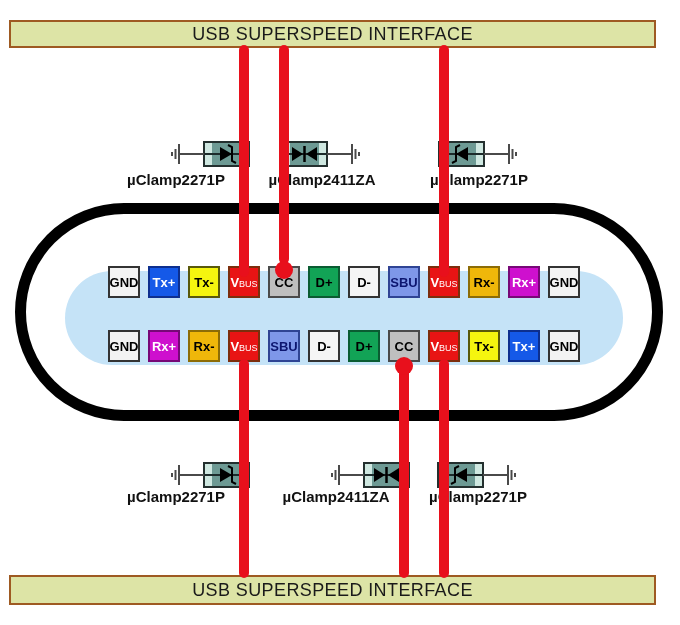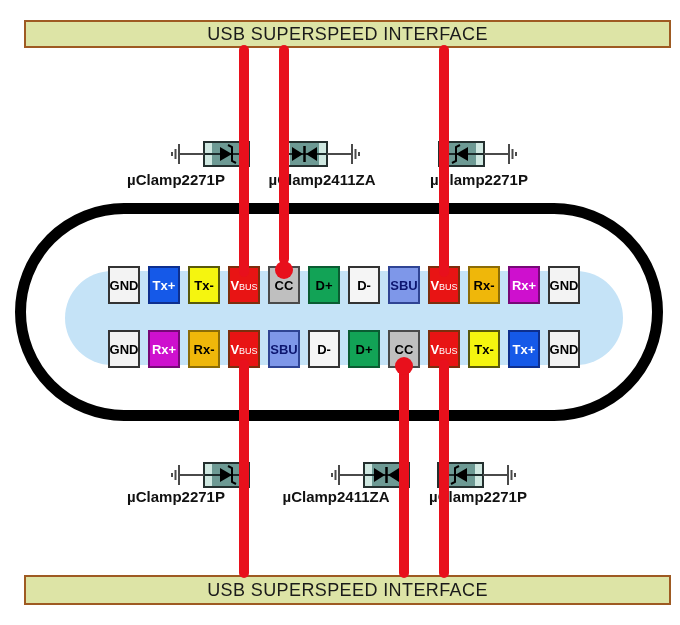--- a/index.html
+++ b/index.html
@@ -1,26 +1,26 @@
 <!DOCTYPE html>
 <html><head>
 <meta charset="utf-8">
 <style>
   html,body{margin:0;padding:0;background:#ffffff;}
   *{box-sizing:border-box;}
   #stage{position:relative;width:680px;height:625px;background:#ffffff;overflow:hidden;
          font-family:"Liberation Sans",sans-serif;}
-  .bar{position:absolute;left:24px;width:647px;border:2px solid #9e5a22;background:#dde4a6;
+  .bar{position:absolute;left:9px;width:647px;border:2px solid #9e5a22;background:#dde4a6;
        display:flex;align-items:center;justify-content:center;z-index:1;}
   .bar-label{font-size:18px;font-weight:500;letter-spacing:0.4px;color:#1a1a1a;white-space:nowrap;}
   .connector{position:absolute;left:15px;top:203px;width:648px;height:218px;
              border:11px solid #000;border-radius:109px;background:transparent;z-index:0;}
   .cavity{position:absolute;left:65px;top:271px;width:558px;height:94px;border-radius:47px;
           background:#c5e3f7;z-index:1;}
-  .pin{position:absolute;width:32px;height:38px;border:2px solid #333;z-index:2;
+  .pin{position:absolute;width:32px;height:32px;border:2px solid #333;z-index:2;
        display:flex;align-items:center;justify-content:center;}
   .pin-label{font-size:13px;font-weight:700;line-height:1;white-space:nowrap;}
   .pin-label .sc{font-size:9px;font-weight:400;}
   .wire{position:absolute;width:10px;border-radius:5px;z-index:4;}
   .dot{position:absolute;width:18px;height:18px;border-radius:50%;z-index:4;}
   .pkg{position:absolute;width:47px;height:26px;border:2px solid #24302f;background:#6d9a94;z-index:3;}
   .pkg .cap{position:absolute;top:0;width:7px;height:100%;background:#cfe8e1;}
   .pkg svg{position:absolute;left:0;top:0;}
   .gnd{position:absolute;z-index:3;}
   .dev-label{position:absolute;width:170px;text-align:center;font-size:15px;font-weight:600;

